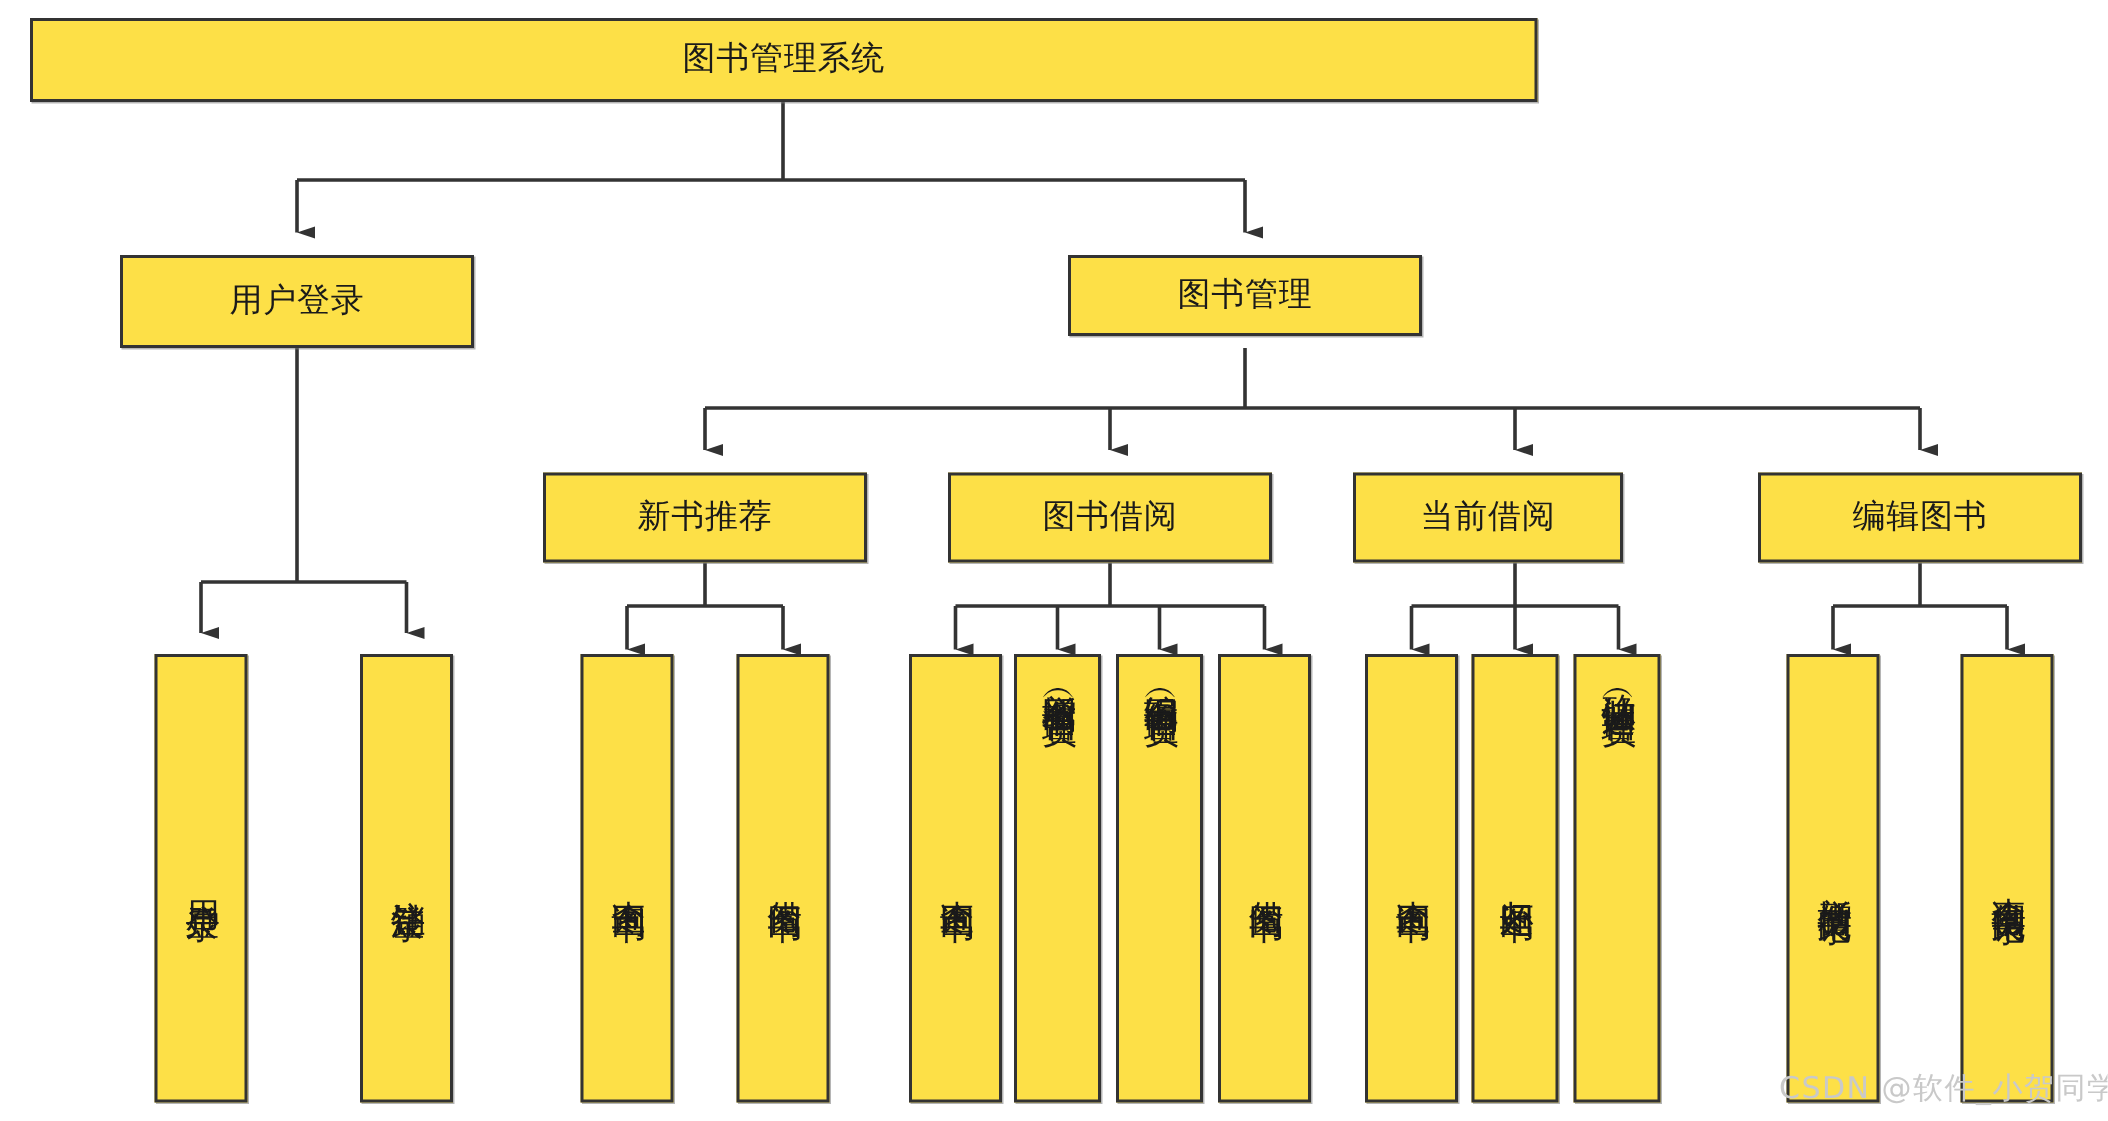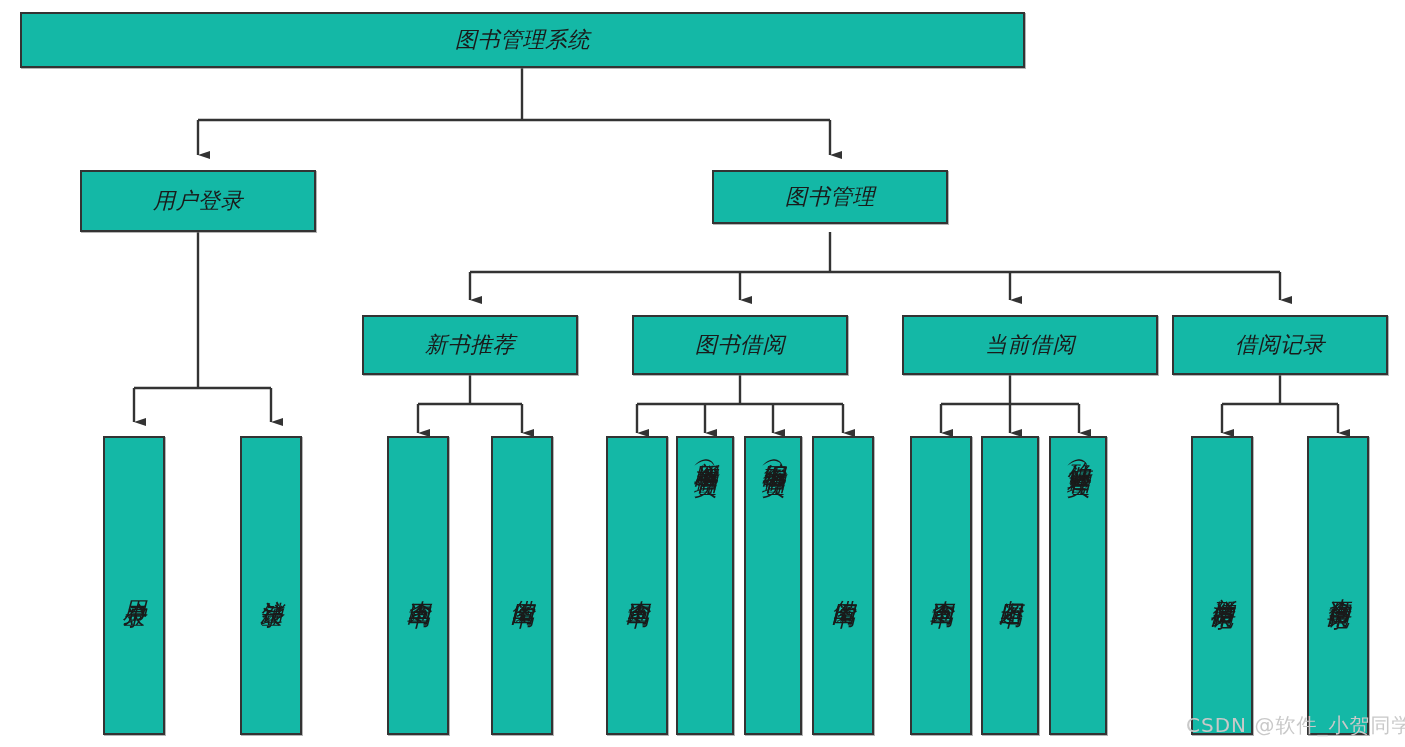--- a/index.html
+++ b/index.html
@@ -24,28 +24,27 @@
     position: absolute;
     left: 0;
     top: 0;
     width: 1405px;
     height: 747px;
     pointer-events: none;
   }
   .node {
     position: absolute;
     box-sizing: border-box;
-    background: #14b8a6;
+    background: #fde047;
     border: 2px solid #333333;
     box-shadow: 1px 1px 0 0 rgba(120,120,120,0.55);
     display: flex;
     align-items: center;
     justify-content: center;
     color: #1a1a1a;
-    font-style: italic;
   }
   .node-label {
     font-size: 22px;
     line-height: 1.15;
     letter-spacing: 0.5px;
     white-space: nowrap;
     color: #1a1a1a;
   }
   
   .node.h .node-label {
@@ -148,25 +147,25 @@
   <div class="node h" style="left:712px; top:170px; width:236px; height:54px;">
     <span class="node-label">图书管理</span>
   </div>
 
   <div class="node h" style="left:362px; top:315px; width:216px; height:60px;">
     <span class="node-label">新书推荐</span>
   </div>
   <div class="node h" style="left:632px; top:315px; width:216px; height:60px;">
     <span class="node-label">图书借阅</span>
   </div>
-  <div class="node h" style="left:902px; top:315px; width:256px; height:60px;">
+  <div class="node h" style="left:902px; top:315px; width:180px; height:60px;">
     <span class="node-label">当前借阅</span>
   </div>
   <div class="node h" style="left:1172px; top:315px; width:216px; height:60px;">
-    <span class="node-label">借阅记录</span>
+    <span class="node-label">编辑图书</span>
   </div>
 
   <div class="node v centered" style="left:103px; top:436px; width:62px; height:299px;">
     <span class="node-label">用户登录</span>
   </div>
   <div class="node v centered" style="left:240px; top:436px; width:62px; height:299px;">
     <span class="node-label">注销登录</span>
   </div>
 
   <div class="node v centered" style="left:387px; top:436px; width:62px; height:299px;">

